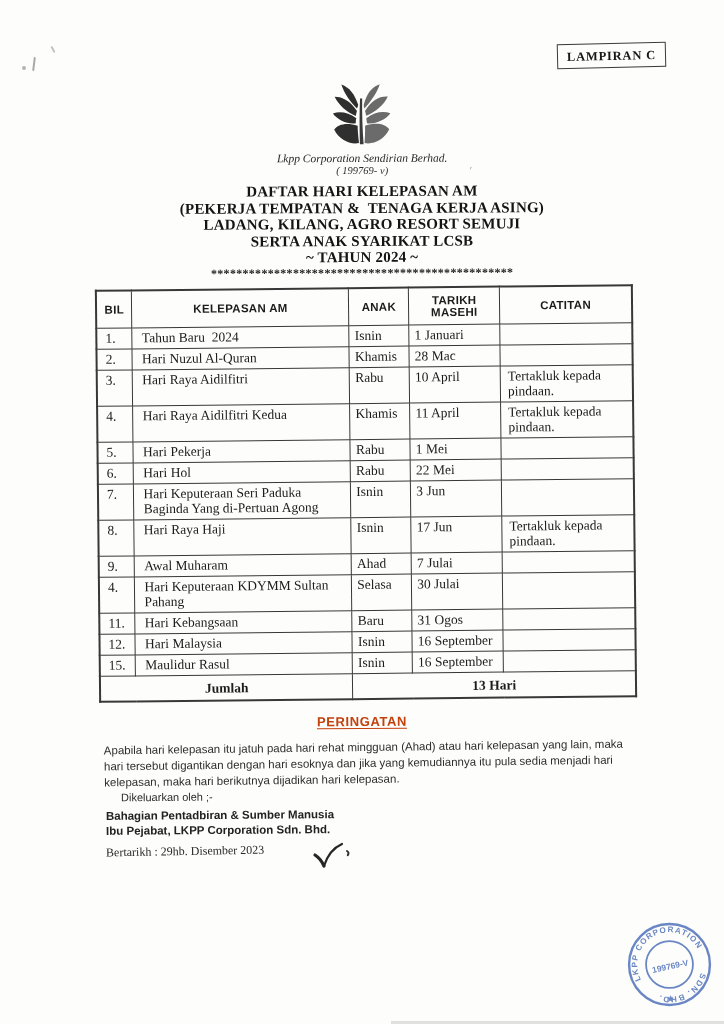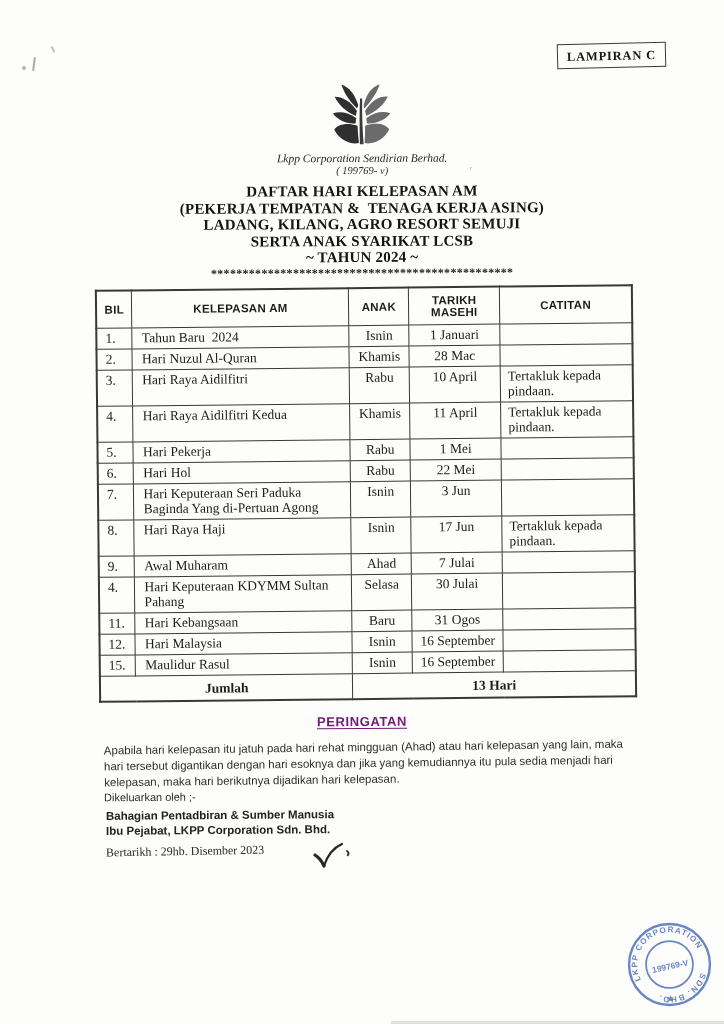--- a/index.html
+++ b/index.html
@@ -42,33 +42,33 @@
   table.holidays{position:absolute;left:97px;top:287px;width:538px;border-collapse:collapse;
     transform:rotate(-.6deg);background:transparent;}
   table.holidays,table.holidays th,table.holidays td{border:1.5px solid #383838;}
   table.holidays{border-width:2px;}
   th{height:36px;font:bold 11.5px "Liberation Sans", sans-serif;letter-spacing:.3px;
     color:#1b1b1b;text-align:center;vertical-align:middle;padding:0 3px;}
   td{font-size:13.5px;line-height:15px;color:#1c1c1c;vertical-align:top;
     padding:1.5px 5px 3.5px;font-family:"Liberation Serif", serif;}
   td.col-bil{text-align:left;padding-left:8px;}
   td.col-kelepasan{text-align:left;padding-left:9px;white-space:pre-wrap;}
-  td.col-hari{text-align:center;}
-  td.col-tarikh{text-align:center;}
+  td.col-hari{}
+  td.col-tarikh{text-align:left;}
   td.col-catitan{text-align:left;padding-left:7px;}
   tfoot td{font-weight:bold;text-align:center;vertical-align:middle;height:18px;padding:3px;}
 
   
   .notice-heading{position:absolute;left:0;top:712px;width:100%;text-align:center;transform:rotate(-.3deg);}
-  .notice-heading span{font:bold 13px "Liberation Sans", sans-serif;letter-spacing:.6px;color:#701a75;
+  .notice-heading span{font:bold 13px "Liberation Sans", sans-serif;letter-spacing:.6px;color:#c2410c;
     text-decoration:underline;text-underline-offset:2px;}
   .notice-body{position:absolute;left:104px;top:739px;width:524px;margin:0;
     font:11.5px "Liberation Sans", sans-serif;line-height:16px;color:#2e2e2e;
     transform:rotate(-.75deg);}
-  .issued-by{position:absolute;left:104px;top:791px;font:11px "Liberation Sans", sans-serif;
+  .issued-by{position:absolute;left:121px;top:791px;font:11px "Liberation Sans", sans-serif;
     color:#2b2b2b;transform:rotate(-.4deg);}
   .issuer{position:absolute;left:106px;top:808px;font:bold 11.5px "Liberation Sans", sans-serif;
     line-height:14.5px;color:#222;transform:rotate(-.45deg);}
   .dated{position:absolute;left:106px;top:844px;font:12px "Liberation Serif", serif;
     color:#2a2a2a;transform:rotate(-1deg);}
 
   
   .checkmark{position:absolute;left:312px;top:842px;width:42px;height:30px;}
 
   

